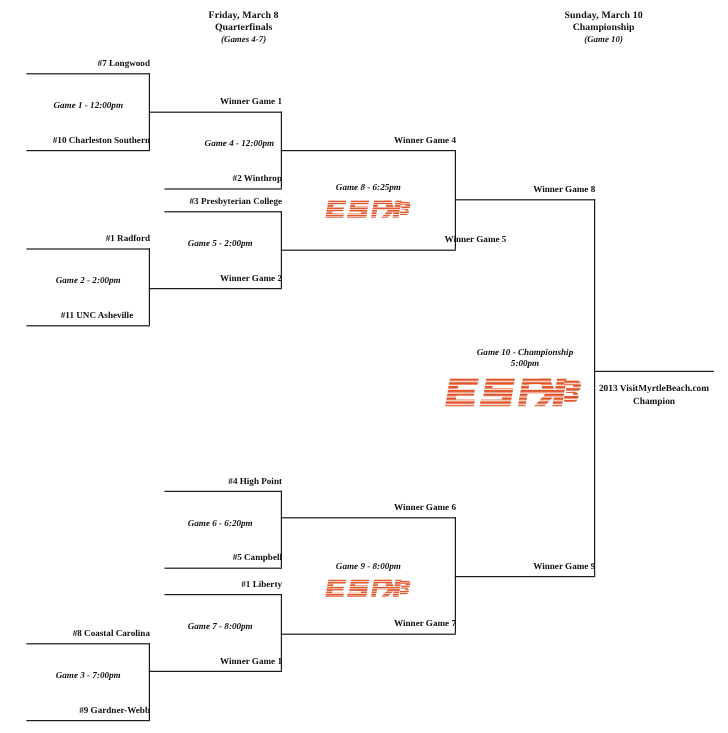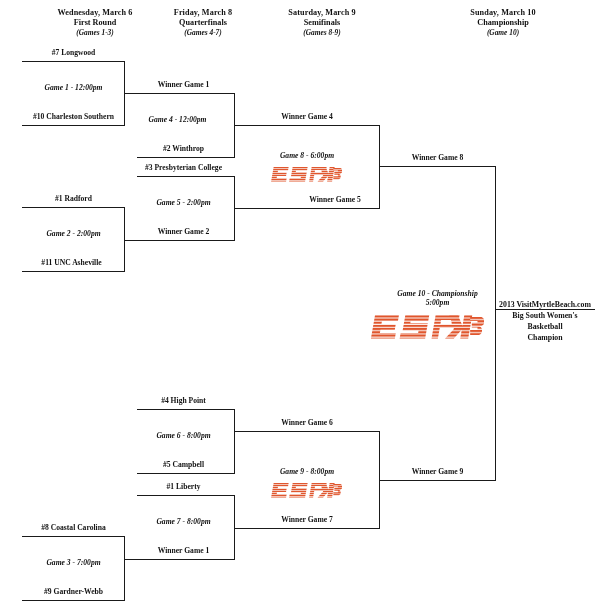--- a/index.html
+++ b/index.html
@@ -52,21 +52,21 @@
   }
   .vline {
     position: absolute;
     background: #1a1a1a;
     width: 1px;
   }
 
   
   .slot {
     position: absolute;
-    text-align: center;
+    text-align: right;
     font-size: 7.6px;
     font-weight: 600;
     white-space: nowrap;
     line-height: 1.1;
   }
   .gamelabel {
     position: absolute;
     text-align: center;
     font-size: 7.6px;
     font-style: italic;
@@ -87,118 +87,108 @@
     position: absolute;
     display: block;
   }
   .espn3 svg { display: block; }
 </style>
 </head>
 <body>
 
 <div id="bracket-root">
 
-  <div class="col-header" style="left:20px; top:8px; width:150px;">
-    <div class="hdr-date">Wednesday, March 6</div>
-    <div class="hdr-round">First Round</div>
-    <div class="hdr-games">(Games 1-3)</div>
-  </div>
 
   <div class="col-header" style="left:133px; top:8px; width:140px;">
     <div class="hdr-date">Friday, March 8</div>
     <div class="hdr-round">Quarterfinals</div>
     <div class="hdr-games">(Games 4-7)</div>
   </div>
 
-  <div class="col-header" style="left:252px; top:8px; width:140px;">
-    <div class="hdr-date">Saturday, March 9</div>
-    <div class="hdr-round">Semifinals</div>
-    <div class="hdr-games">(Games 8-9)</div>
-  </div>
 
   <div class="col-header" style="left:428px; top:8px; width:150px;">
     <div class="hdr-date">Sunday, March 10</div>
     <div class="hdr-round">Championship</div>
     <div class="hdr-games">(Game 10)</div>
   </div>
 
   <div class="hline" style="left:22px;  top:61px;  width:103px;"></div>
   <div class="vline" style="left:124px; top:61px;  height:64px;"></div>
   <div class="hline" style="left:22px;  top:125px; width:103px;"></div>
   <div class="slot" style="left:22px; top:49px;  width:103px;">#7 Longwood</div>
   <div class="gamelabel" style="left:22px; top:83px;  width:103px;">Game 1 - 12:00pm</div>
   <div class="slot" style="left:22px; top:113px; width:103px;">#10 Charleston Southern</div>
 
   <div class="hline" style="left:22px;  top:207px; width:103px;"></div>
   <div class="vline" style="left:124px; top:207px; height:64px;"></div>
   <div class="hline" style="left:22px;  top:271px; width:103px;"></div>
   <div class="slot" style="left:22px; top:195px; width:103px;">#1 Radford</div>
   <div class="gamelabel" style="left:22px; top:229px; width:103px;">Game 2 - 2:00pm</div>
-  <div class="slot" style="left:20px; top:259px; width:103px;">#11 UNC Asheville</div>
+  <div class="slot" style="left:8px; top:259px; width:103px;">#11 UNC Asheville</div>
 
   <div class="hline" style="left:22px;  top:536px; width:103px;"></div>
   <div class="vline" style="left:124px; top:536px; height:64px;"></div>
   <div class="hline" style="left:22px;  top:600px; width:103px;"></div>
   <div class="slot" style="left:22px; top:524px; width:103px;">#8 Coastal Carolina</div>
   <div class="gamelabel" style="left:22px; top:558px; width:103px;">Game 3 - 7:00pm</div>
   <div class="slot" style="left:22px; top:588px; width:103px;">#9 Gardner-Webb</div>
 
   <div class="hline" style="left:124px; top:93px;  width:111px;"></div>
   <div class="vline" style="left:234px; top:93px;  height:64px;"></div>
   <div class="hline" style="left:137px; top:157px; width:98px;"></div>
   <div class="slot" style="left:132px; top:81px;  width:103px;">Winner Game 1</div>
-  <div class="gamelabel" style="left:126px; top:115px; width:103px;">Game 4 - 12:00pm</div>
+  <div class="gamelabel" style="left:148px; top:115px; width:103px;">Game 4 - 12:00pm</div>
   <div class="slot" style="left:132px; top:145px; width:103px;">#2 Winthrop</div>
 
   <div class="hline" style="left:137px; top:176px; width:98px;"></div>
   <div class="vline" style="left:234px; top:176px; height:64px;"></div>
   <div class="hline" style="left:124px; top:240px; width:111px;"></div>
   <div class="slot" style="left:132px; top:164px; width:103px;">#3 Presbyterian College</div>
   <div class="gamelabel" style="left:132px; top:198px; width:103px;">Game 5 - 2:00pm</div>
   <div class="slot" style="left:132px; top:228px; width:103px;">Winner Game 2</div>
 
   <div class="hline" style="left:137px; top:409px; width:98px;"></div>
   <div class="vline" style="left:234px; top:409px; height:64px;"></div>
   <div class="hline" style="left:137px; top:473px; width:98px;"></div>
   <div class="slot" style="left:132px; top:397px; width:103px;">#4 High Point</div>
-  <div class="gamelabel" style="left:132px; top:431px; width:103px;">Game 6 - 8:00pm</div>
+  <div class="gamelabel" style="left:132px; top:431px; width:103px;">Game 6 - 6:20pm</div>
   <div class="slot" style="left:132px; top:461px; width:103px;">#5 Campbell</div>
 
   <div class="hline" style="left:137px; top:495px; width:98px;"></div>
   <div class="vline" style="left:234px; top:495px; height:64px;"></div>
   <div class="hline" style="left:124px; top:559px; width:111px;"></div>
   <div class="slot" style="left:132px; top:483px; width:103px;">#1 Liberty</div>
   <div class="gamelabel" style="left:132px; top:517px; width:103px;">Game 7 - 8:00pm</div>
   <div class="slot" style="left:132px; top:547px; width:103px;">Winner Game 1</div>
 
   <div class="hline" style="left:234px; top:125px; width:146px;"></div>
   <div class="vline" style="left:379px; top:125px; height:83px;"></div>
   <div class="hline" style="left:234px; top:208px; width:146px;"></div>
   <div class="slot" style="left:234px; top:113px; width:146px;">Winner Game 4</div>
-  <div class="gamelabel" style="left:234px; top:151px; width:146px;">Game 8 - 6:00pm</div>
+  <div class="gamelabel" style="left:234px; top:151px; width:146px;">Game 8 - 6:25pm</div>
   <div class="espn3" style="left:268px; top:165px;">
     <svg width="74" height="18" viewBox="0 0 148 36" role="img" aria-label="ESPN3">
       <defs>
         <pattern id="scan8" width="4" height="4" patternUnits="userSpaceOnUse">
           <rect width="4" height="4" fill="#E0552C"></rect>
           <rect width="4" height="1.4" y="2.6" fill="#ffffff" opacity="0.85"></rect>
         </pattern>
       </defs>
       <g fill="url(#scan8)" transform="skewX(-10)">
         <path d="M12 4 h30 v7 H22 v4 h18 v7 H22 v4 h20 v7 H12 z"></path>
         <path d="M50 4 h30 v7 H58 v3 h22 v19 H48 v-7 h22 v-3 H50 z"></path>
         <path d="M88 4 h30 v16 H96 v13 H88 z M96 10 v5 h14 v-5 z"></path>
         <path d="M124 4 h10 v29 h-10 v-11 l-8 11 h-11 l9 -12 l-9 -17 h11 l8 13 z"></path>
       </g>
       <g fill="url(#scan8)">
         <path d="M132 4 h14 a6 6 0 0 1 0 11 h-3 a6 6 0 0 1 0 11 h-11 v-6 h9 v-3 h-7 v-6 h7 v-2 h-9 z" transform="translate(-4,2) scale(1.02)"></path>
       </g>
     </svg>
   </div>
-  <div class="slot" style="left:234px; top:196px; width:146px;padding-left:28px;">Winner Game 5</div>
+  <div class="slot" style="left:248px; top:196px; width:146px;padding-left:28px;">Winner Game 5</div>
 
   <div class="hline" style="left:234px; top:431px; width:146px;"></div>
   <div class="vline" style="left:379px; top:431px; height:97px;"></div>
   <div class="hline" style="left:234px; top:528px; width:146px;"></div>
   <div class="slot" style="left:234px; top:419px; width:146px;">Winner Game 6</div>
   <div class="gamelabel" style="left:234px; top:467px; width:146px;">Game 9 - 8:00pm</div>
   <div class="espn3" style="left:268px; top:481px;">
     <svg width="74" height="18" viewBox="0 0 148 36" role="img" aria-label="ESPN3">
       <defs>
         <pattern id="scan9" width="4" height="4" patternUnits="userSpaceOnUse">
@@ -242,19 +232,18 @@
         <path d="M124 4 h10 v29 h-10 v-11 l-8 11 h-11 l9 -12 l-9 -17 h11 l8 13 z"></path>
       </g>
       <g fill="url(#scan10)">
         <path d="M132 4 h14 a6 6 0 0 1 0 11 h-3 a6 6 0 0 1 0 11 h-11 v-6 h9 v-3 h-7 v-6 h7 v-2 h-9 z" transform="translate(-4,2) scale(1.02)"></path>
       </g>
     </svg>
   </div>
   <div class="slot" style="left:379px; top:468px; width:117px;">Winner Game 9</div>
 
   <div class="hline" style="left:495px; top:309px; width:100px;"></div>
-  <div class="champion-text" style="left:495px; top:299px; width:100px;font-family:Liberation Serif, serif;">
+  <div class="champion-text" style="left:495px; top:318px; width:100px;font-family:Liberation Serif, serif;">
     <div>2013 VisitMyrtleBeach.com</div>
-    <div>Big South Women's Basketball</div>
     <div>Champion</div>
   </div>
 
 </div>
 
 </body></html>

